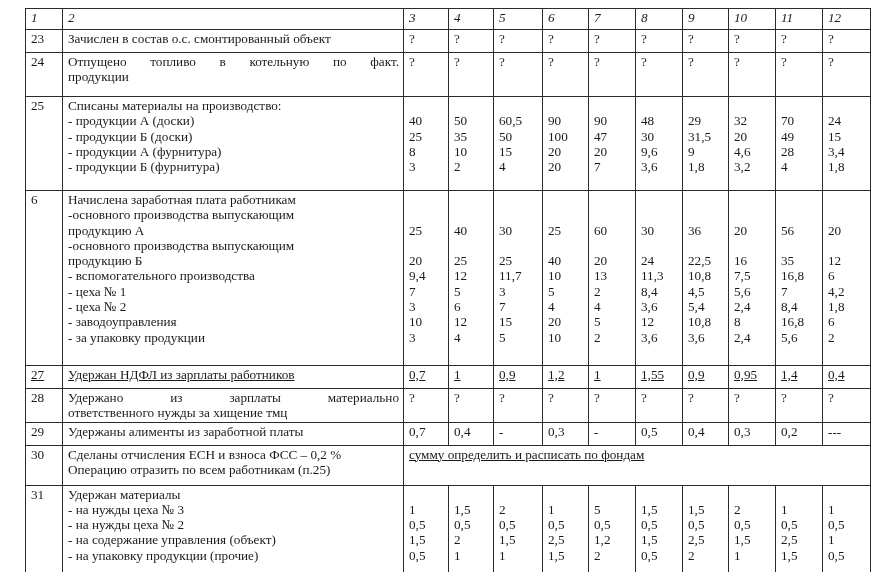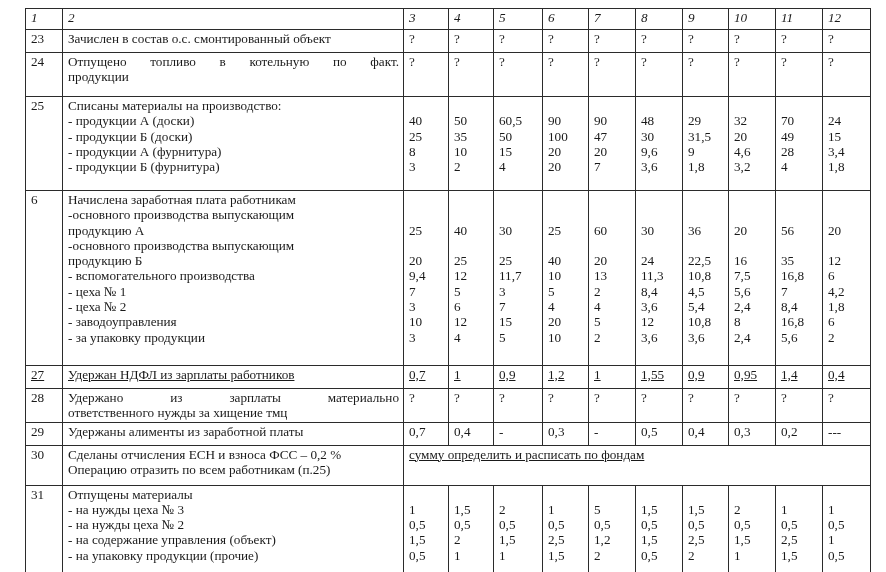--- a/index.html
+++ b/index.html
@@ -526,21 +526,21 @@
           <td class="idx">30</td>
           <td class="desc">
             <div>Сделаны отчисления ЕСН и взноса ФСС – 0,2 %</div>
             <div>Операцию отразить по всем работникам (п.25)</div>
           </td>
           <td colspan="10" class="vcenter-note">сумму определить и расписать по фондам</td>
         </tr>
         <tr class="r31">
           <td class="idx">31</td>
           <td class="desc">
-            <div>Отпущены материалы</div>
+            <div>Удержан материалы</div>
             <div> - на нужды цеха  № 3</div>
             <div> - на нужды цеха № 2</div>
             <div> - на содержание управления (объект)</div>
             <div> - на упаковку продукции (прочие)</div>
           </td>
           <td class="num lines">
             <div class="blankline"></div>
             <div>1</div>
             <div>0,5</div>
             <div>1,5</div>

